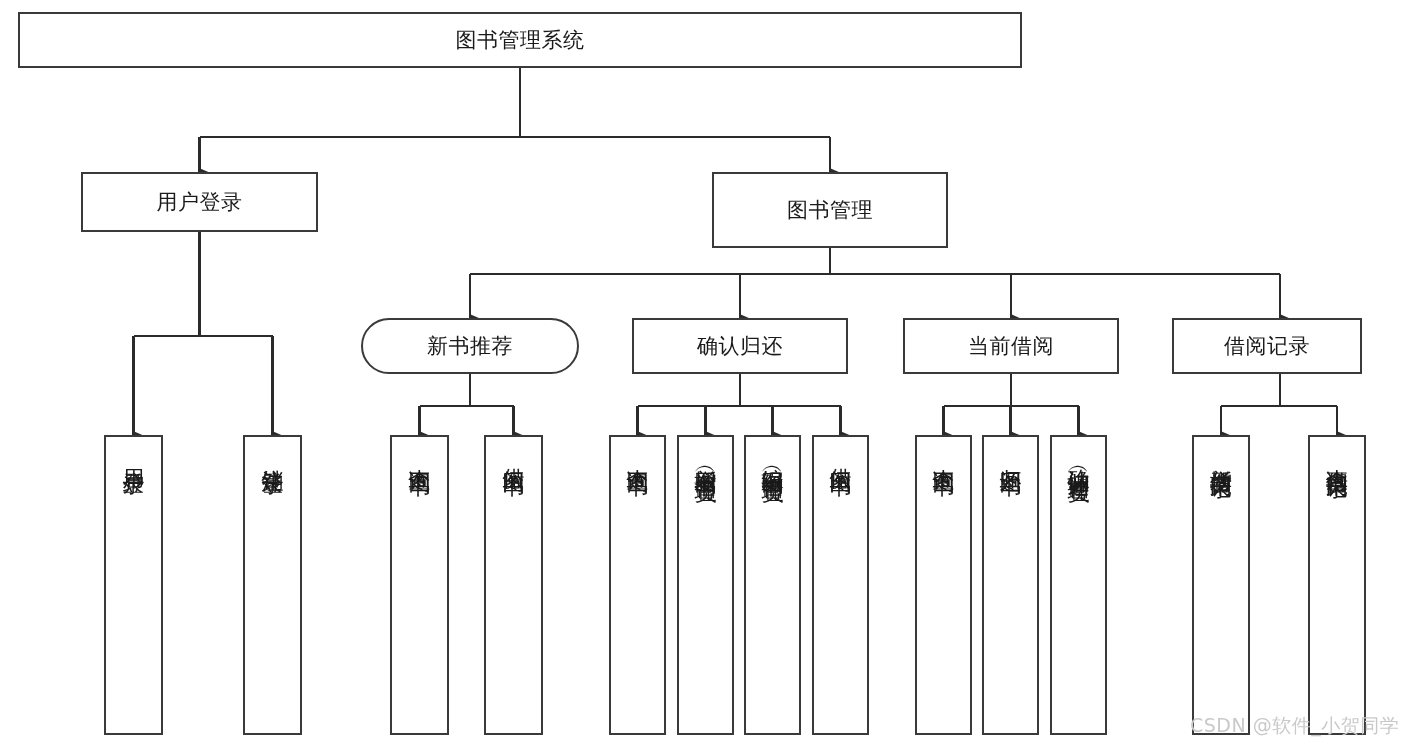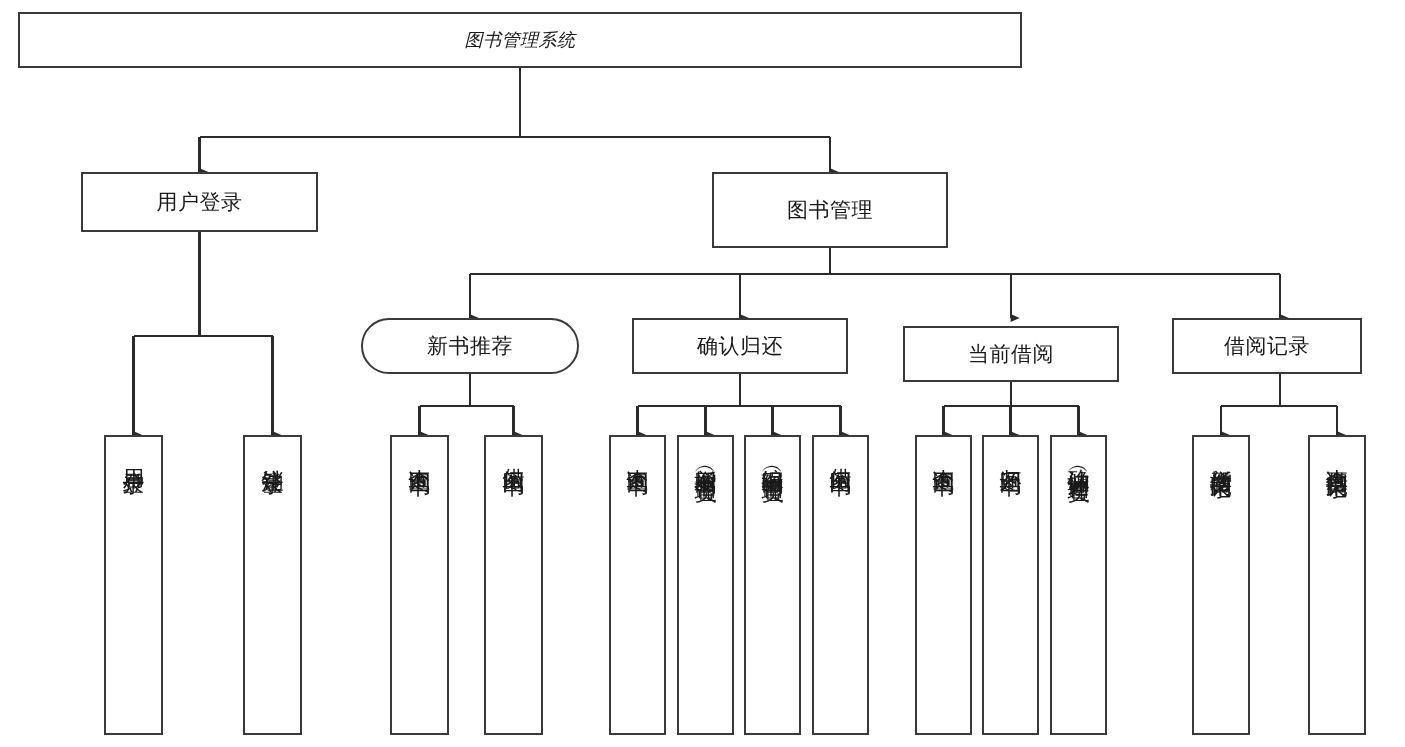--- a/index.html
+++ b/index.html
@@ -53,21 +53,21 @@
     justify-content: center;
     padding-top: 14px;
   }
   .node.vert .label {
     writing-mode: vertical-rl;
     text-orientation: upright;
     font-size: 22px;
     letter-spacing: 2px;
     line-height: 1;
   }
-  #root-node .label { font-size: 18px; font-style: italic; }
+  #root-node .label { font-size: 21px; }
   #watermark {
     position: absolute;
     color: #c9c9c9;
     font-size: 19px;
     letter-spacing: 0.5px;
     white-space: nowrap;
     z-index: 5;
     user-select: none;
   }
 </style>
@@ -127,21 +127,21 @@
       </div>
       <div class="node horiz" id="node-l1_book_manage" style="left: 712px; top: 172px; width: 236px; height: 76px;">
         <span class="label">图书管理</span>
       </div>
       <div class="node horiz" id="node-l2_new_book_rec" style="left: 361px; top: 318px; width: 218px; height: 56px; border-radius: 28px;">
         <span class="label">新书推荐</span>
       </div>
       <div class="node horiz" id="node-l2_book_borrow" style="left: 632px; top: 318px; width: 216px; height: 56px;">
         <span class="label">确认归还</span>
       </div>
-      <div class="node horiz" id="node-l2_current_borrow" style="left: 903px; top: 318px; width: 216px; height: 56px; margin-top: 8px;">
+      <div class="node horiz" id="node-l2_current_borrow" style="left: 903px; top: 318px; width: 216px; height: 56px;">
         <span class="label">当前借阅</span>
       </div>
       <div class="node horiz" id="node-l2_borrow_record" style="left: 1172px; top: 318px; width: 190px; height: 56px;">
         <span class="label">借阅记录</span>
       </div>
       <div class="node vert" id="node-l3_user_login" style="left: 104px; top: 435px; width: 59px; height: 300px;">
         <span class="label">用户登录</span>
       </div>
       <div class="node vert" id="node-l3_logout" style="left: 243px; top: 435px; width: 59px; height: 300px;">
         <span class="label">注销登录</span>
@@ -174,13 +174,14 @@
         <span class="label">确认归还（管理员）</span>
       </div>
       <div class="node vert" id="node-l3_add_record" style="left: 1192px; top: 435px; width: 58px; height: 300px;">
         <span class="label">新增借阅记录</span>
       </div>
       <div class="node vert" id="node-l3_query_record" style="left: 1308px; top: 435px; width: 58px; height: 300px;">
         <span class="label">查询借阅记录</span>
       </div>
     </div>
 
+  <div id="watermark" style="left: 1190px; top: 713px;">CSDN @软件_小贺同学</div>
 </div>
 
 </body></html>

